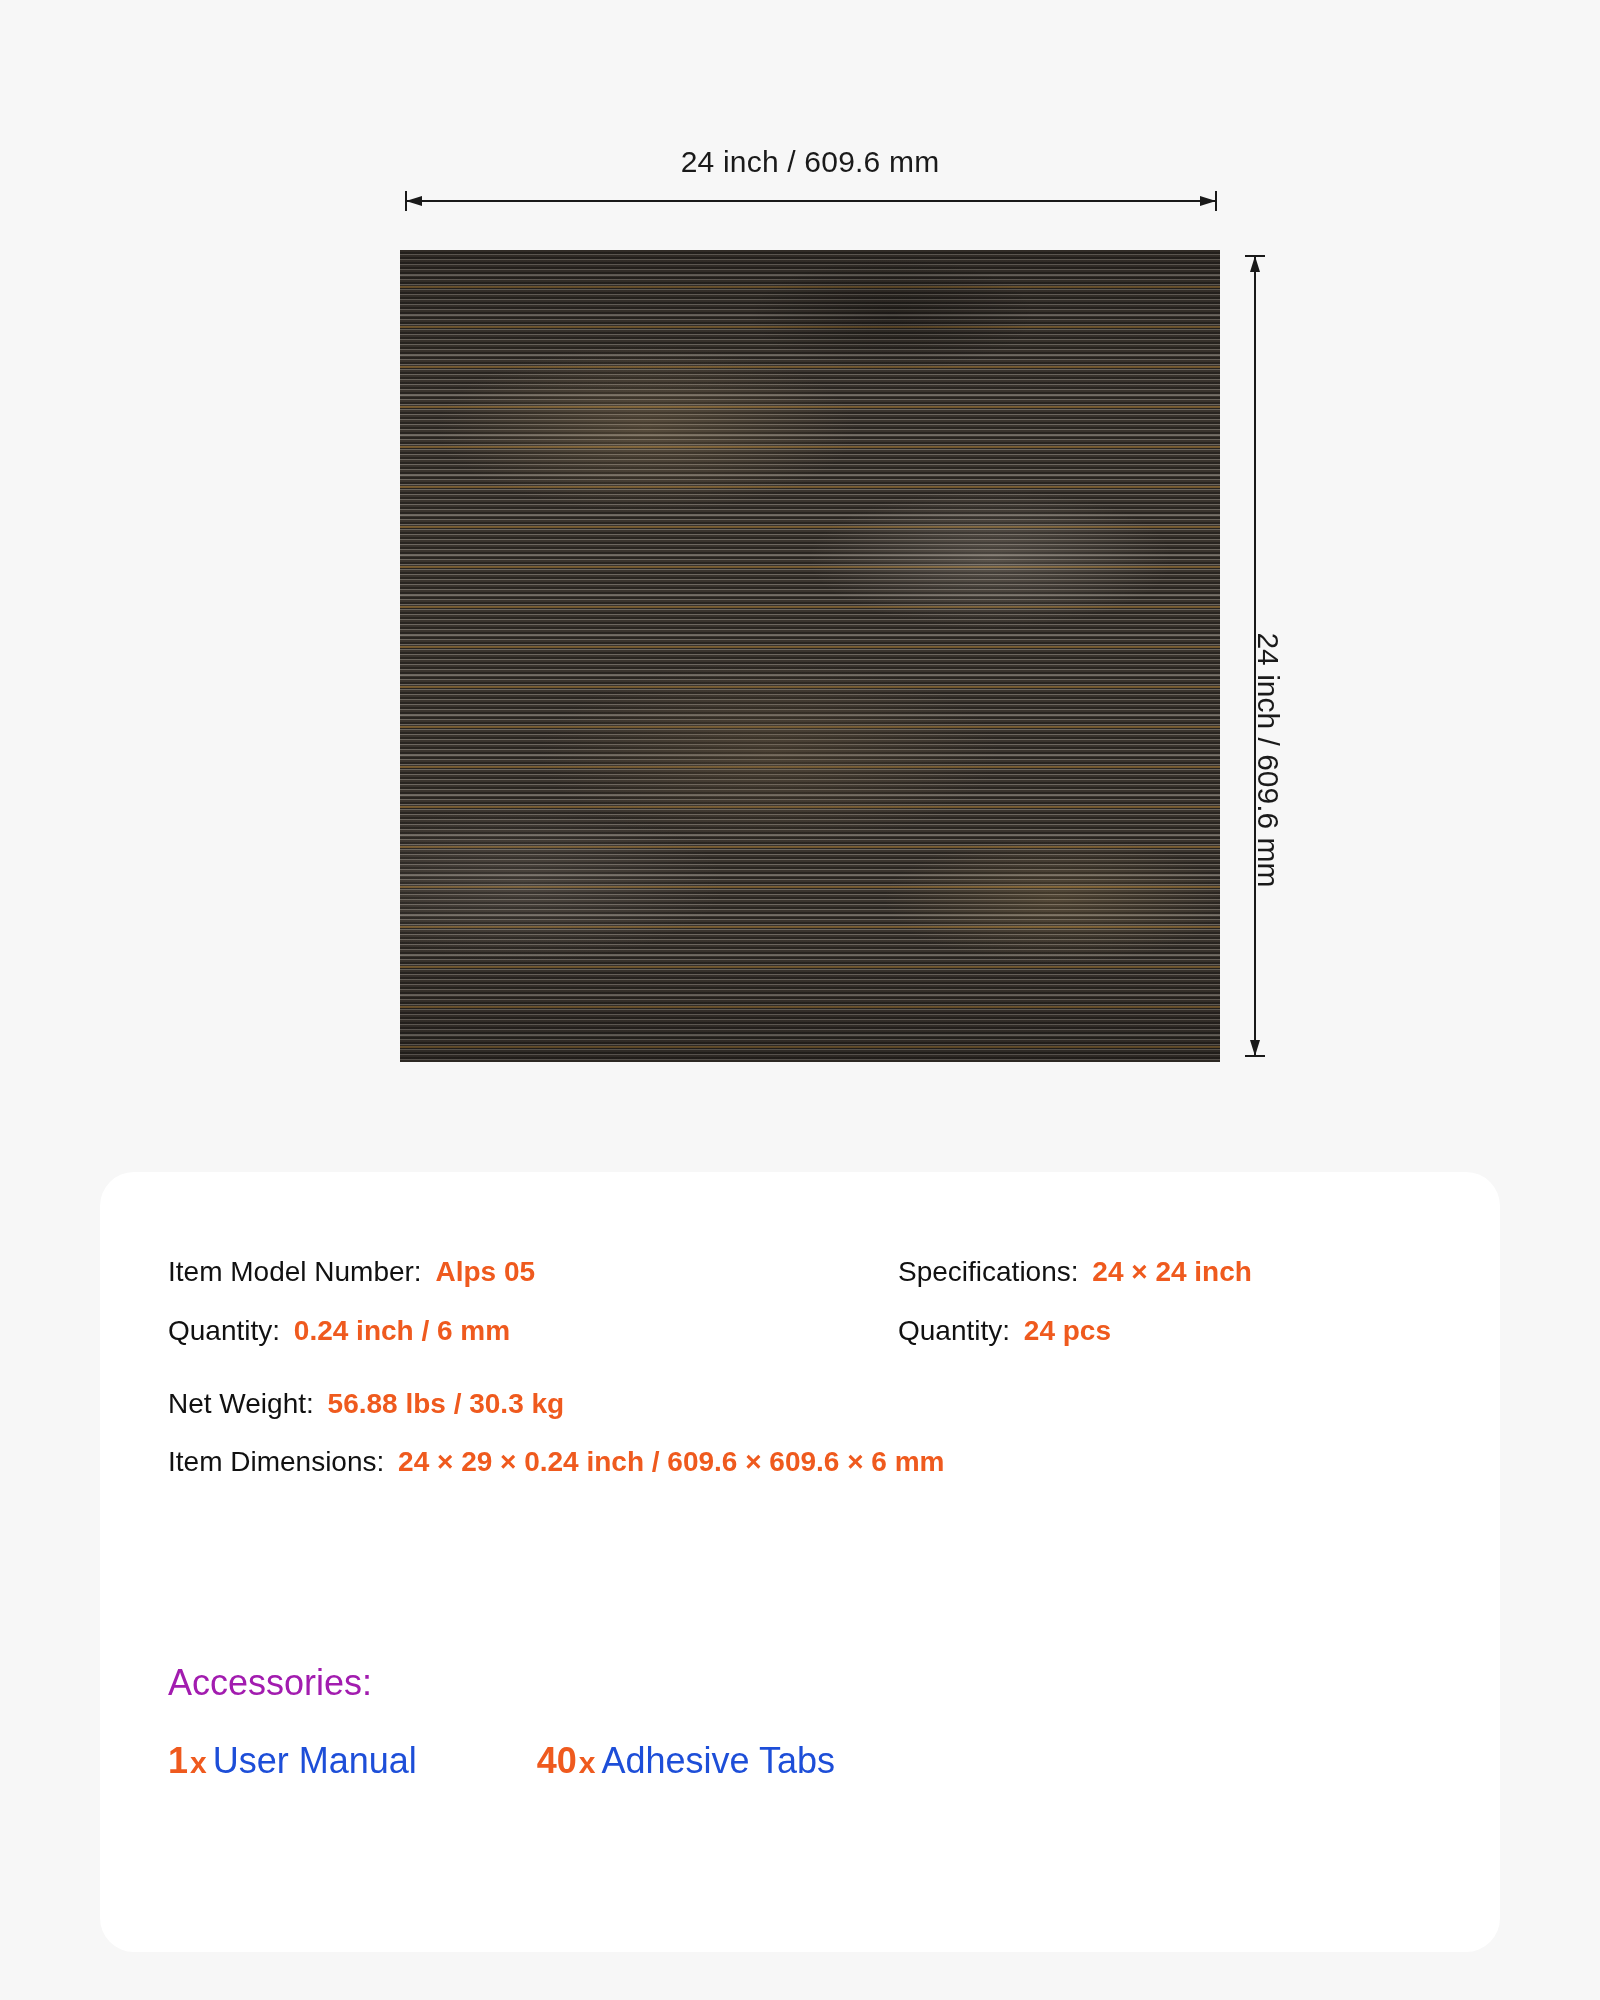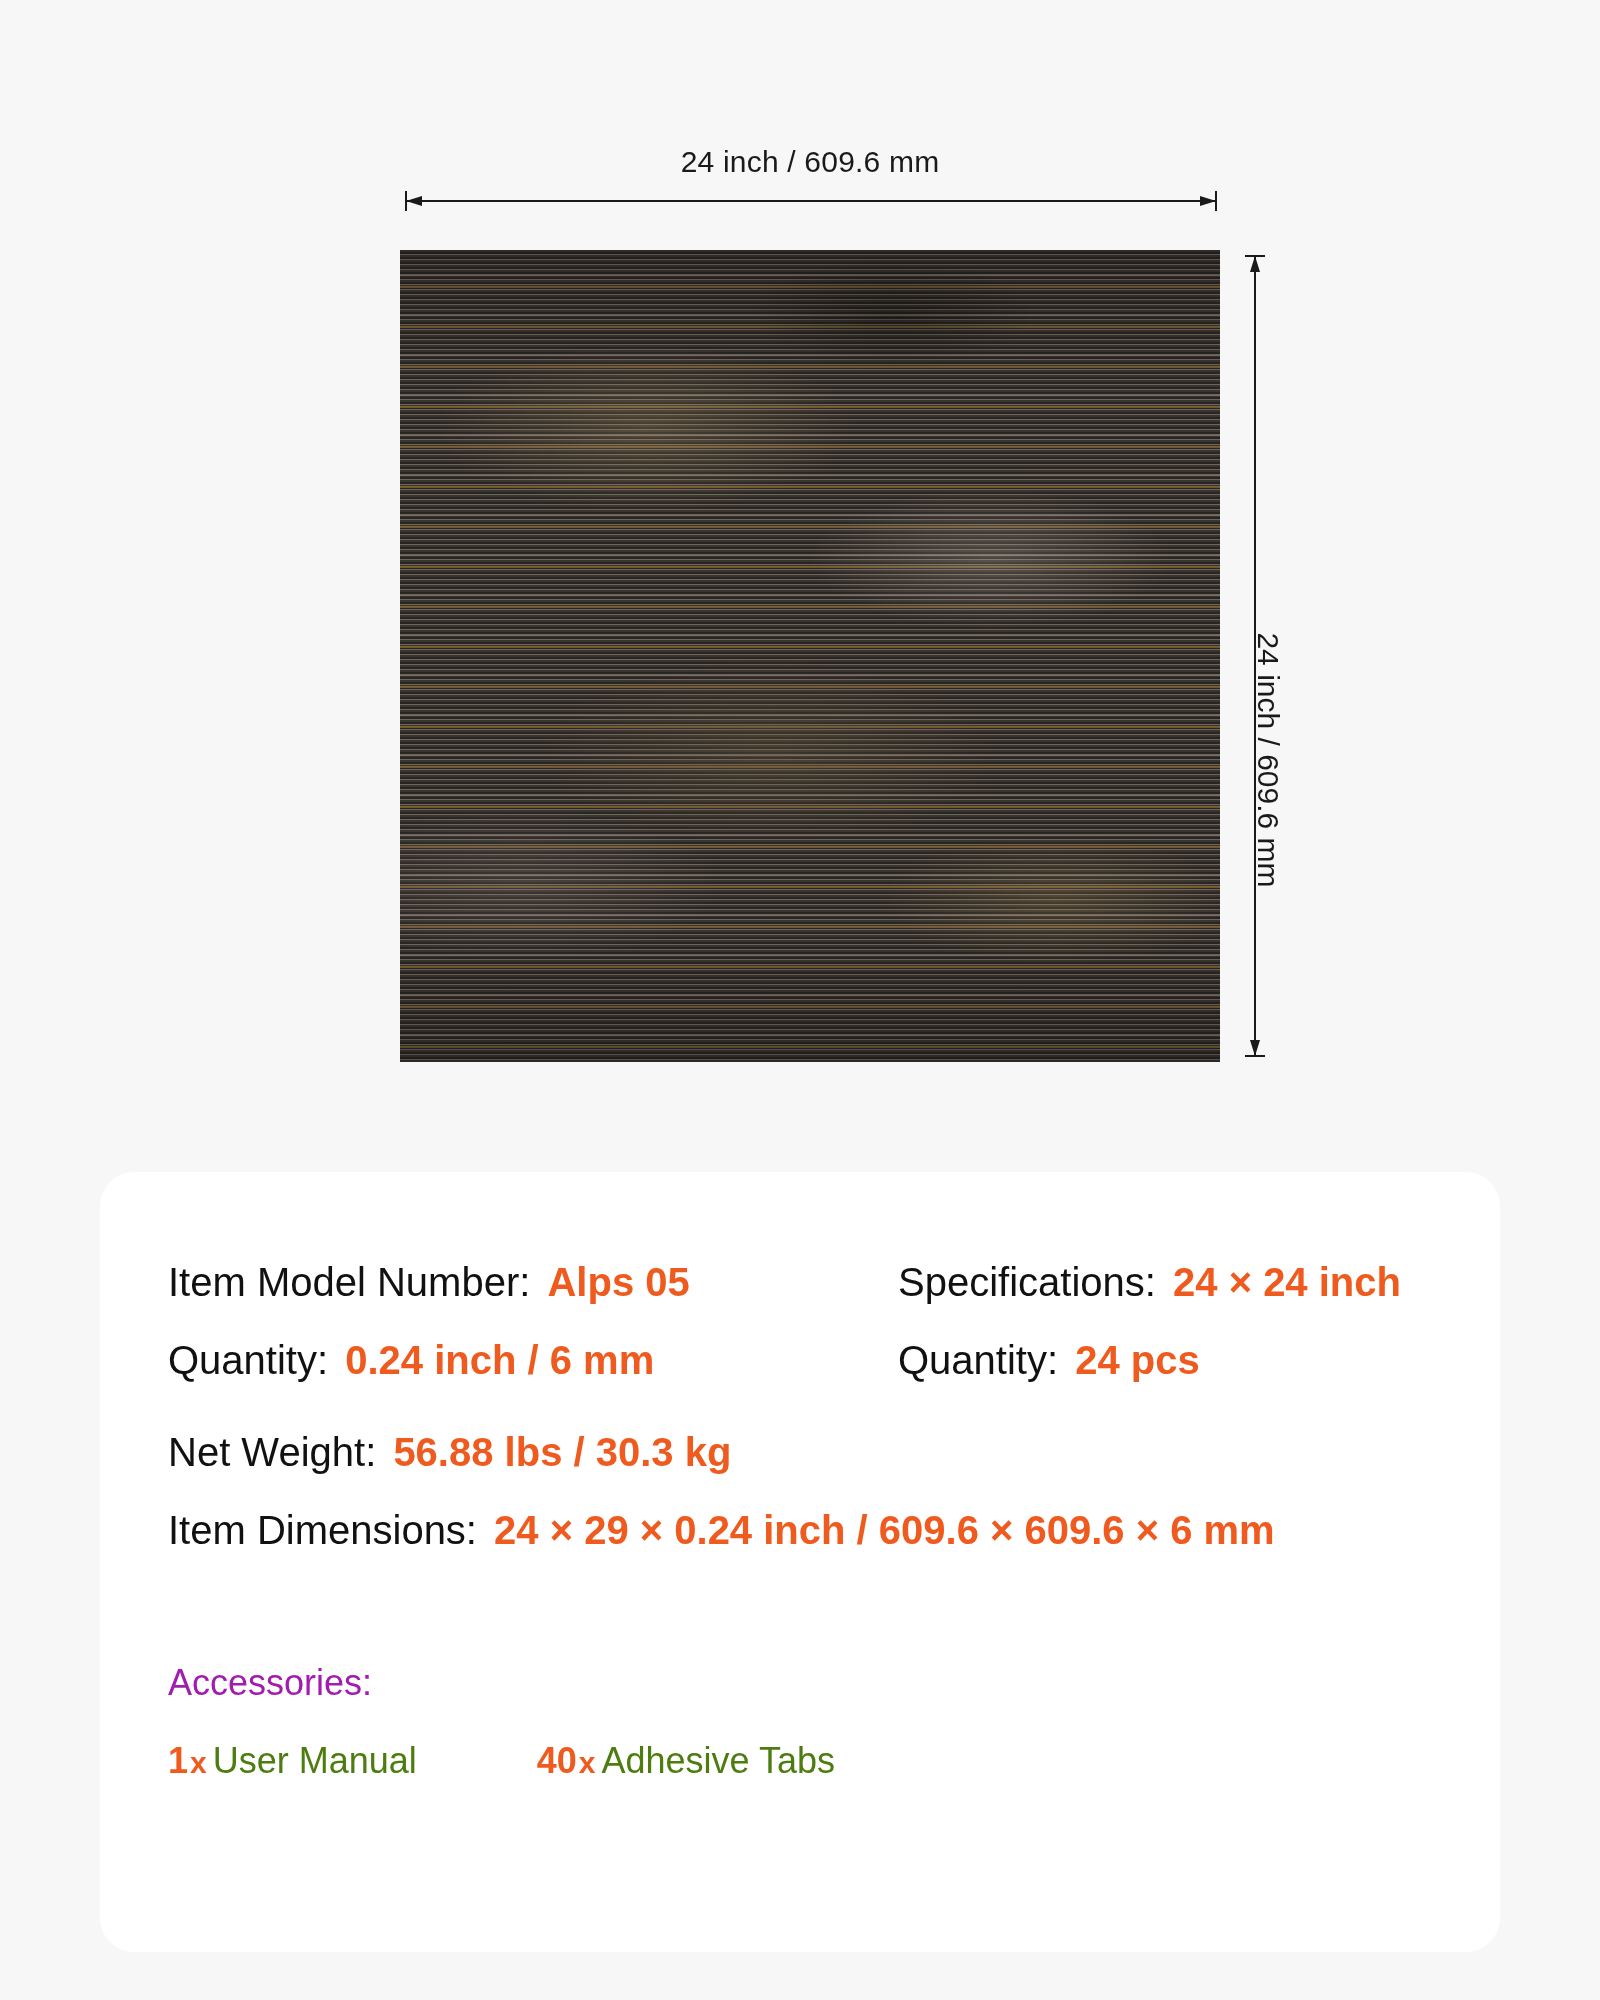--- a/index.html
+++ b/index.html
@@ -159,21 +159,21 @@
 
   .spec-row {
     display: flex;
     align-items: baseline;
     margin-bottom: 14px;
   }
   .spec-col-left { width: 730px; }
   .spec-col-right { width: 580px; }
 
   .spec-line {
-    font-size: 40px;
+    font-size: 28px;
     line-height: 1.6;
     color: #111;
     white-space: nowrap;
   }
   .spec-line .label {
     font-weight: 400;
     color: #111;
   }
   .spec-line .value {
     font-weight: 700;
@@ -205,21 +205,21 @@
   .acc-item .qty {
     color: #ef5a1e;
     font-weight: 700;
   }
   .acc-item .x {
     color: #ef5a1e;
     font-weight: 700;
     font-size: 30px;
     margin: 0 6px 0 2px;
   }
-  .acc-item .nm { color: #4d7c0f; }
+  .acc-item .nm { color: #1d4ed8; }
   .acc-gap { width: 120px; }
 </style>
 </head>
 <body>
 
 <div class="page">
 
   <div class="diagram">
 
     <div class="top-dim-label">24 inch / 609.6 mm</div>

